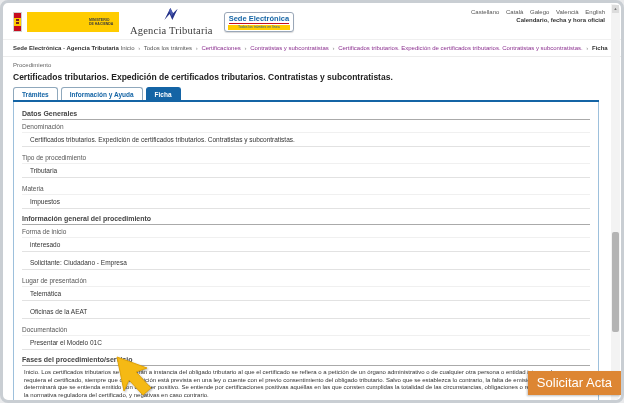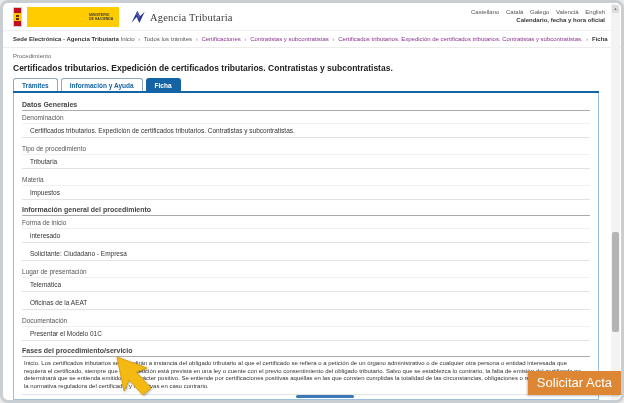--- a/index.html
+++ b/index.html
@@ -8,21 +8,21 @@
 
   
   .hdr { display:flex; justify-content:space-between; align-items:flex-start; padding:4px 16px 3px 10px; border-bottom:1px solid #f0f0f0; }
   .hdr-left { display:flex; align-items:center; gap:5px; }
   .flag { width:9px; height:20px; display:flex; flex-direction:column; border:0.5px solid #d0d0d0; }
   .flag .r { height:5px; background:#c60b1e; }
   .flag .y { flex:1; background:#ffcc00; display:flex; flex-direction:column; justify-content:center; align-items:center; gap:1px; }
   .flag .dot { width:3px; height:2px; background:#7a1f1f; }
   .ministry { width:92px; height:20px; background:#ffcc00; display:flex; align-items:center; justify-content:flex-end; padding-right:4px; }
   .ministry span { font-size:3.5px; line-height:4px; color:#3a3a3a; text-align:left; width:26px; font-weight:bold; }
-  .aeat { display:flex; align-items:center; gap:4px; margin-left:6px; }
+  .aeat { display:flex; align-items:center; gap:4px; margin-left:6px;flex-direction:column; }
   .aeat-name { font-family:"Liberation Serif", serif; font-size:10.5px; color:#3c3c3c; letter-spacing:0.2px; }
   .sede-badge { margin-left:6px; border:1px solid #9aa7b8; border-radius:3px; background:#fff; padding:1px 4px 0 4px; box-shadow:0 1px 1px rgba(0,0,0,0.15); }
   .sede-badge .t { font-size:7.5px; font-weight:bold; color:#1464a5; border-bottom:1.5px solid #c60b1e; line-height:9px; display:block; }
   .sede-badge .s { display:block; background:#ffcc00; color:#1464a5; font-size:3.5px; line-height:5px; text-align:center; margin:1px -1px 1px -1px; padding:0 1px; }
   .hdr-right { text-align:right; padding-top:2px; }
   .langs { font-size:6px; color:#555; }
   .langs span { margin-left:5px; cursor:pointer; }
   .cal { font-size:6px; color:#333; margin-top:2px; font-weight:bold; }
 
   
@@ -75,20 +75,24 @@
       </div>
       <div class="ministry">
         <span>MINISTERIO DE HACIENDA</span>
       </div>
       <div class="aeat">
         <svg width="16" height="14" viewBox="0 0 24 20">
           <path d="M2 19 L11 1 L15 9 L22 2 L14 19 L10 10 Z" fill="#27348b"></path>
           <path d="M11 1 L15 9 L13 13 L9 5 Z" fill="#4a5ab0"></path>
         </svg>
         <span class="aeat-name">Agencia Tributaria</span>
+      </div>
+      <div class="sede-badge">
+        <span class="t">Sede Electrónica</span>
+        <span class="s">Todos los trámites en línea</span>
       </div>
     </div>
     <div class="hdr-right">
       <div class="langs">
         <span>Castellano</span>
         <span>Català</span>
         <span>Galego</span>
         <span>Valencià</span>
         <span>English</span>
       </div>

